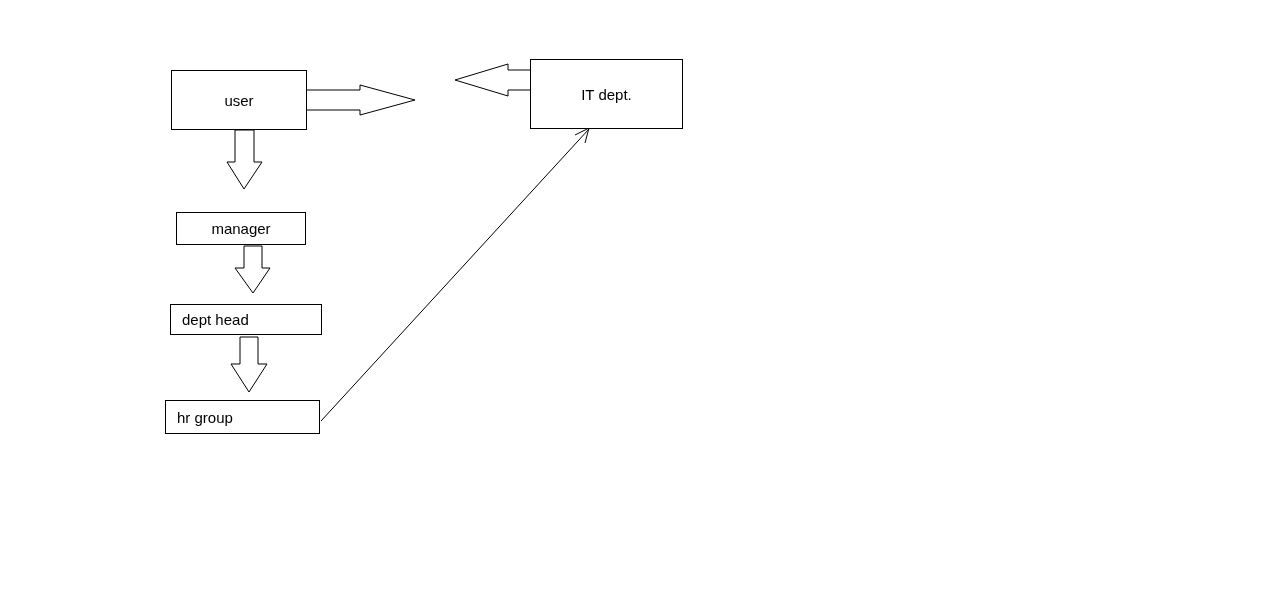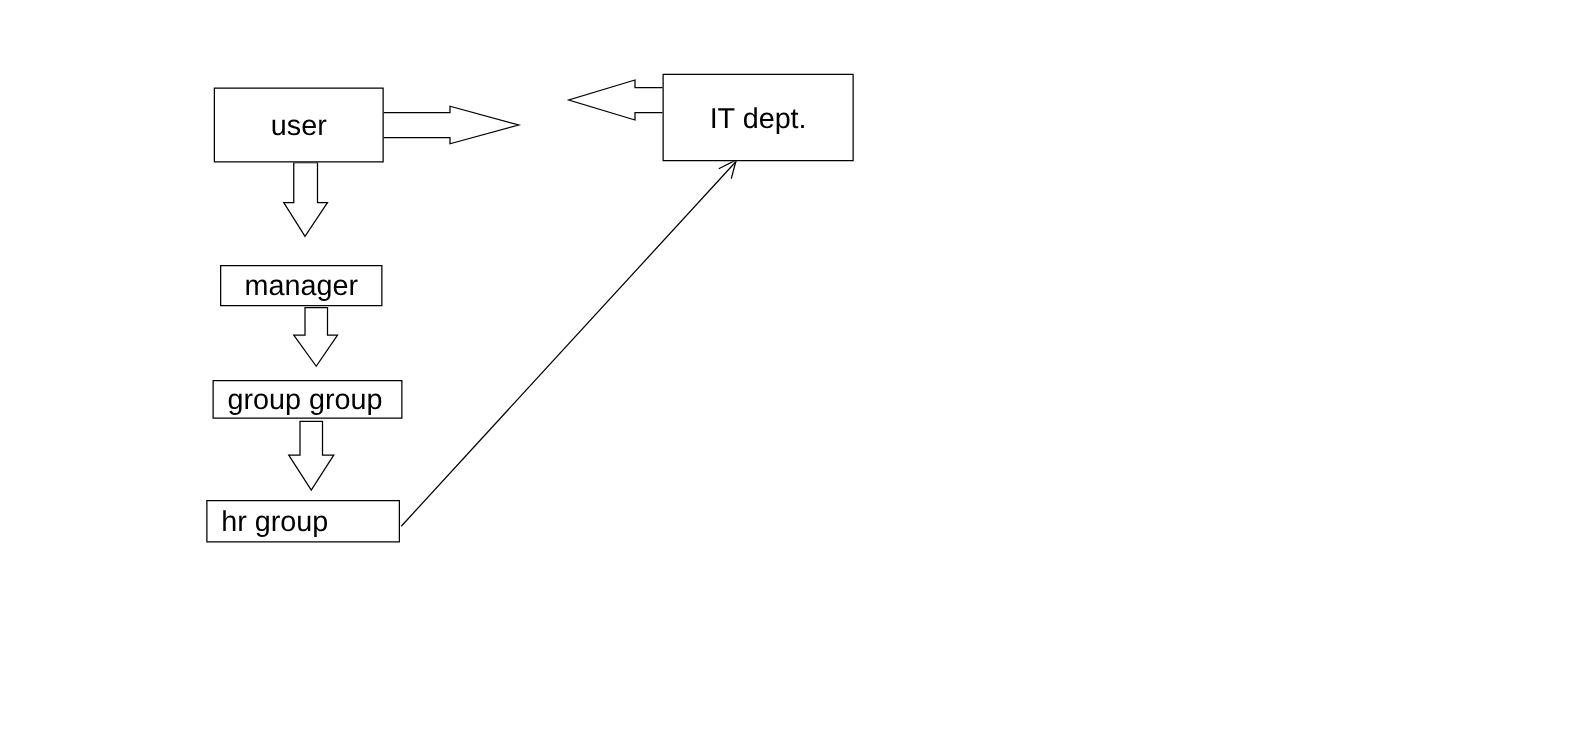--- a/index.html
+++ b/index.html
@@ -17,21 +17,21 @@
     font-family: "Liberation Sans", sans-serif;
   }
   .node {
     position: absolute;
     box-sizing: border-box;
     border: 1px solid #000000;
     background: #ffffff;
     display: flex;
     align-items: center;
     color: #000000;
-    font-size: 23px;
+    font-size: 15px;
     line-height: 1;
     white-space: nowrap;
   }
   .node.center { justify-content: center; }
   .node.left   { justify-content: flex-start; padding-left: 11px; }
 
   #node-user      { left: 171px; top: 70px;  width: 136px; height: 60px; }
   #node-itdept    { left: 530px; top: 59px;  width: 153px; height: 70px; }
   #node-manager   { left: 176px; top: 212px; width: 130px; height: 33px; }
   #node-grouphead { left: 170px; top: 304px; width: 152px; height: 31px; }
@@ -85,20 +85,20 @@
 
   <div class="node center" id="node-itdept">
     <span>IT dept.</span>
   </div>
 
   <div class="node center" id="node-manager">
     <span>manager</span>
   </div>
 
   <div class="node left" id="node-grouphead">
-    <span>group group</span>
+    <span>dept head</span>
   </div>
 
   <div class="node left" id="node-hrhead">
     <span>hr group</span>
   </div>
 
 </div>
 
 </body></html>

